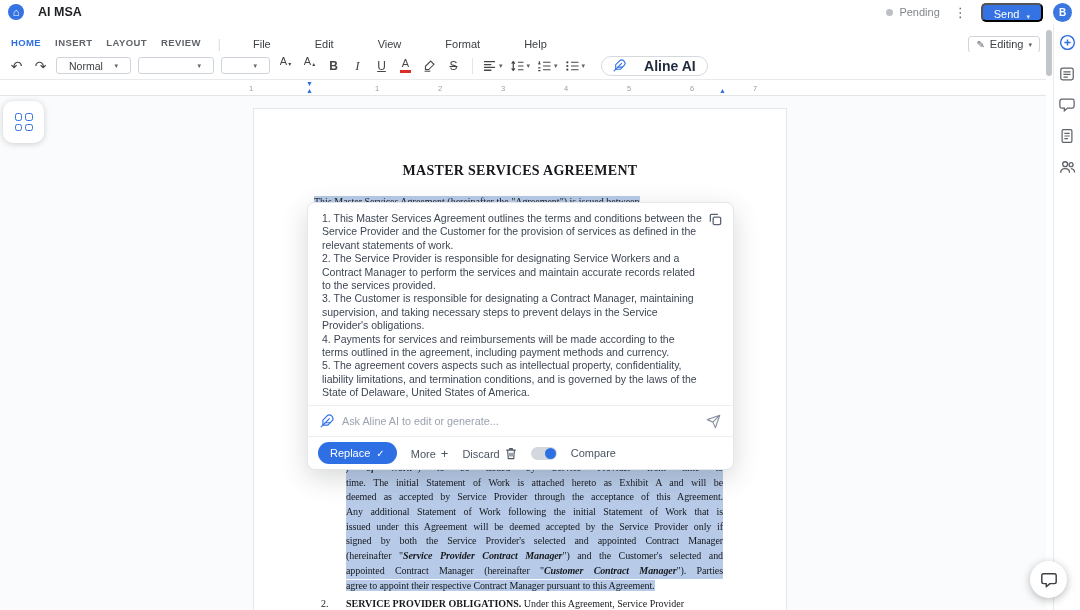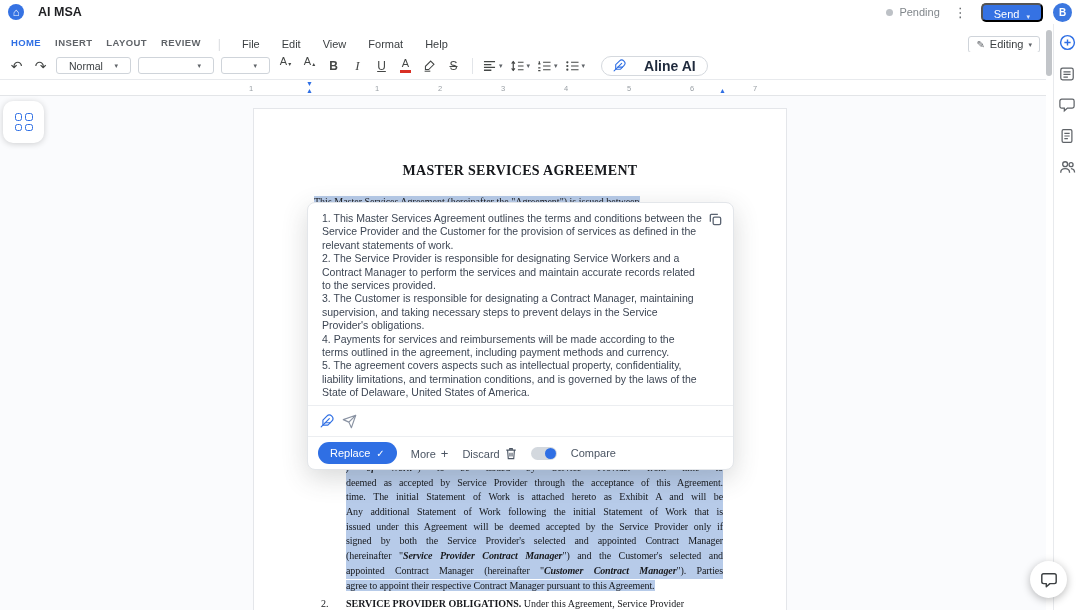--- a/index.html
+++ b/index.html
@@ -17,21 +17,21 @@
   .send-btn{background:#3572e3;color:#fff;height:19px;border-radius:5px;display:flex;align-items:flex-end;gap:7px;padding:0 11px;font-size:11px;cursor:pointer}
   .send-btn .chev{color:#dce6fb}
   .chev{font-size:7px;color:#5f6368;line-height:1}
   .avatar{width:19px;height:19px;border-radius:50%;background:#3b77e0;color:#fff;font-size:10px;font-weight:bold;display:flex;align-items:center;justify-content:center;margin-left:10px;cursor:pointer}
 
   
   .menurow{position:absolute;left:0;top:30px;width:1046px;height:28px;display:flex;align-items:center;background:#fff;padding-left:4px;z-index:40}
   .tab{font-size:9.5px;font-weight:bold;letter-spacing:.4px;color:#5f6368;padding:0 7px;height:100%;display:flex;align-items:center;border-bottom:3px solid transparent;cursor:pointer}
   .tab.active{color:#2f6fe4;border-bottom-color:#2f6fe4}
   .mdiv{color:#dadce0;margin:0 10px;font-size:12px}
-  .menuitem{font-size:11px;color:#3c4043;margin:0 11px;cursor:pointer}
+  .menuitem{font-size:11px;color:#3c4043;margin:0 22px;cursor:pointer}
   .mode-select{margin-left:auto;margin-right:6px;height:17px;border:1px solid #cfd4da;border-radius:3px;display:flex;align-items:center;gap:5px;padding:0 7px;font-size:11px;color:#3c4043;cursor:pointer}
   .pencil{font-size:10px;color:#5f6368}
 
   
   .toolbar{position:absolute;left:0;top:52px;width:1046px;height:28px;display:flex;align-items:center;padding-left:8px;gap:7px;border-bottom:1px solid #e8eaed;background:#fff;z-index:40}
   .tbtn{min-width:17px;height:20px;display:flex;align-items:center;justify-content:center;color:#444746;font-size:13px;cursor:pointer}
   .glyph14{font-size:14px}
   .select{height:17px;border:1px solid #cfd4da;border-radius:3px;display:flex;align-items:center;justify-content:space-between;padding:0 12px;font-size:10.5px;color:#3c4043;cursor:pointer}
   .sel-style{width:75px}.sel-font{width:76px}.sel-size{width:49px}
   .tdiv{width:1px;height:16px;background:#e2e5e9;margin:0 3px}
@@ -227,22 +227,22 @@
   <span class="rmark" style="left:306px;top:7px">▲</span>
   <span class="rmark" style="left:719px;top:7px">▲</span>
 </div>
 
 <div class="canvas">
   <div class="page doc">
     <div class="doc-title">MASTER SERVICES AGREEMENT</div>
     <div class="intro"><span>This Master Services Agreement (hereinafter the "Agreement") is issued between</span></div>
     <div class="selblock">
         <div class="dline"><span class="bi">y of Work"</span><span>) to be issued by Service Provider from time to</span></div>
+        <div class="dline"><span>time. The initial Statement of Work is attached hereto as Exhibit A and will be</span></div>
         <div class="dline"><span>deemed as accepted by Service Provider through the acceptance of this Agreement.</span></div>
-        <div class="dline"><span>time. The initial Statement of Work is attached hereto as Exhibit A and will be</span></div>
         <div class="dline"><span>Any additional Statement of Work following the initial Statement of Work that is</span></div>
         <div class="dline"><span>issued under this Agreement will be deemed accepted by the Service Provider only if</span></div>
         <div class="dline"><span>signed by both the Service Provider's selected and appointed Contract Manager</span></div>
         <div class="dline"><span>(hereinafter "</span><span class="bi">Service Provider Contract Manager</span><span>") and the Customer's selected and</span></div>
         <div class="dline"><span>appointed Contract Manager (hereinafter "</span><span class="bi">Customer Contract Manager</span><span>"). Parties</span></div>
         <div class="dline lastline"><span>agree to appoint their respective Contract Manager pursuant to this Agreement.</span></div>
       </div>
     <div class="item2">
       <span class="num">2.</span><span class="hd">SERVICE PROVIDER OBLIGATIONS.</span><span> Under this Agreement, Service Provider</span>
     </div>
@@ -272,20 +272,21 @@
             <path d="M2.5 10.5v-7a1 1 0 0 1 1-1h7"></path>
           </svg>
       </div>
     </div>
     <div class="ai-inputrow">
       <svg width="14" height="14" viewBox="0 0 24 24" fill="none" stroke="#2f6fe4" stroke-width="2" stroke-linecap="round" stroke-linejoin="round">
           <path d="M20.24 12.24a6 6 0 0 0-8.49-8.49L5 10.5V19h8.5z"></path>
           <path d="M16 8L2 22"></path>
           <path d="M17.5 15H9"></path>
         </svg>
+      <input class="ai-input" type="text" placeholder="Ask Aline AI to edit or generate..." style="">
       <span style="line-height:0;cursor:pointer">
         <svg width="15" height="15" viewBox="0 0 24 24" fill="none" stroke="#8a93a3" stroke-width="1.8" stroke-linejoin="round">
             <path d="M22 2L11 13"></path>
             <path d="M22 2L15 22l-4-9-9-4z"></path>
           </svg>
       </span>
     </div>
     <div class="ai-btnrow">
       <button class="replace-btn">
         <span>Replace</span>

